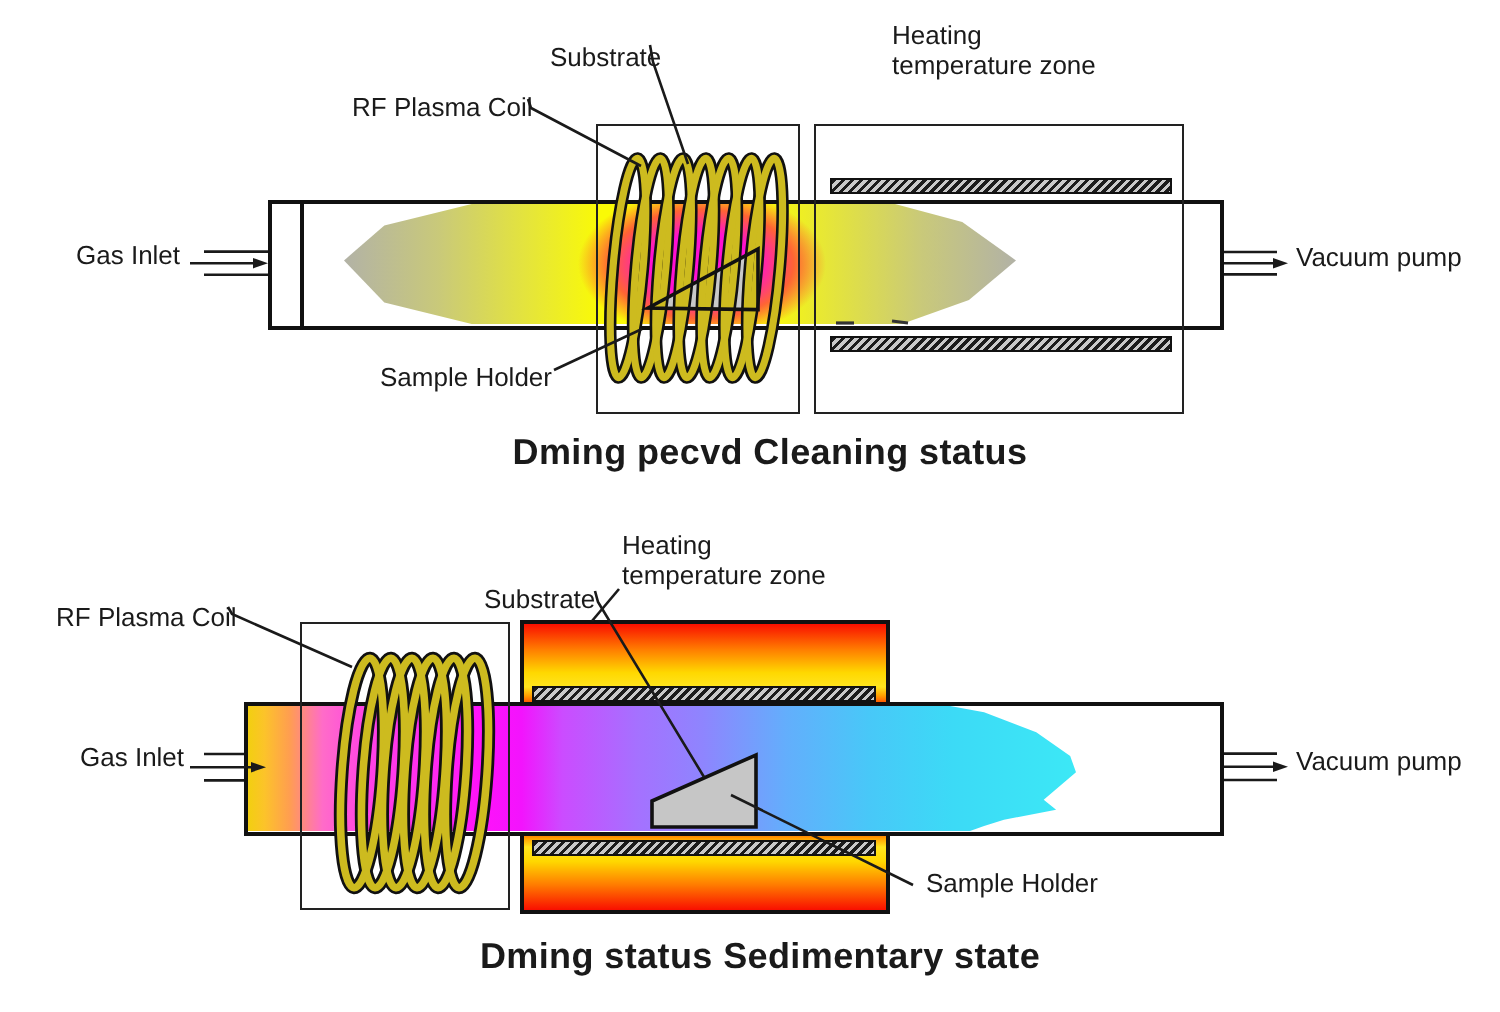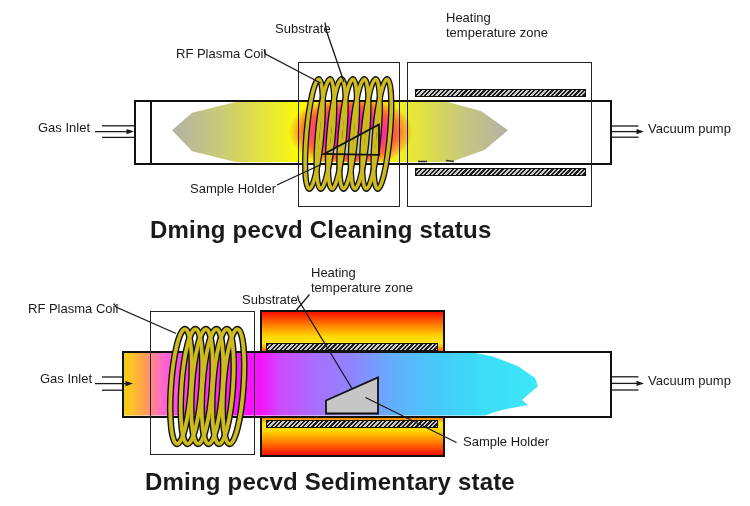--- a/index.html
+++ b/index.html
@@ -3,21 +3,21 @@
 <meta charset="utf-8">
 <style>
   html,body{margin:0;padding:0;}
   body{
     width:750px;height:506px;position:relative;background:#ffffff;
     font-family:"Liberation Sans","DejaVu Sans",sans-serif;color:#1a1a1a;
     overflow:hidden;
   }
   .abs{position:absolute;}
   .label{font-size:13px;line-height:1.12;white-space:pre-line;}
-  .caption{font-size:24px;font-weight:700;text-align:left;letter-spacing:.2px;}
+  .caption{font-size:18px;font-weight:700;text-align:center;letter-spacing:.2px;}
   .tube{background:#ffffff;border:2px solid #111;box-sizing:border-box;}
   .box{border:1.6px solid #222;box-sizing:border-box;background:transparent;}
   .heater-bar{
     background:repeating-linear-gradient(135deg,#1b1b1b 0 1.6px,#c9c9c9 1.6px 3.2px);
     border:1px solid #111;box-sizing:border-box;
   }
   
   .strip-top{
     background:
       radial-gradient(ellipse 62px 37px at 179px 30px, #ff10d2 0%, #ff10d2 42%, #ff6434 74%, rgba(255,220,0,0) 100%),
@@ -74,21 +74,21 @@
 
 <div class="abs box" style="left:150px;top:311px;width:105px;height:144px;"></div>
 
 <div class="abs label" style="left:28px;top:302px;">RF Plasma Coil</div>
 <div class="abs label" style="left:242px;top:293px;">Substrate</div>
 <div class="abs label" style="left:311px;top:266px;">Heating
 temperature zone</div>
 <div class="abs label" style="left:40px;top:372px;">Gas Inlet</div>
 <div class="abs label" style="left:648px;top:374px;">Vacuum pump</div>
 <div class="abs label" style="left:463px;top:435px;">Sample Holder</div>
-<div class="abs caption" style="left:145px;top:468px;width:470px;">Dming pecvd Sedimentary state</div>
+<div class="abs caption" style="left:145px;top:468px;width:470px;">Dming status Sedimentary state</div>
 
 <svg class="overlay" width="750" height="506" viewBox="0 0 750 506">
 
   <polygon points="324,154 379,124.5 379,154.8" fill="#c9c9c9" stroke="none"></polygon>
 
   <g>
     <g stroke="#111" stroke-width="6.2" fill="none">
       <ellipse cx="314" cy="134" rx="7.5" ry="55" transform="rotate(5 314 134)"></ellipse>
       <ellipse cx="325.4" cy="134" rx="7.5" ry="55" transform="rotate(5 325.4 134)"></ellipse>
       <ellipse cx="336.8" cy="134" rx="7.5" ry="55" transform="rotate(5 336.8 134)"></ellipse>

